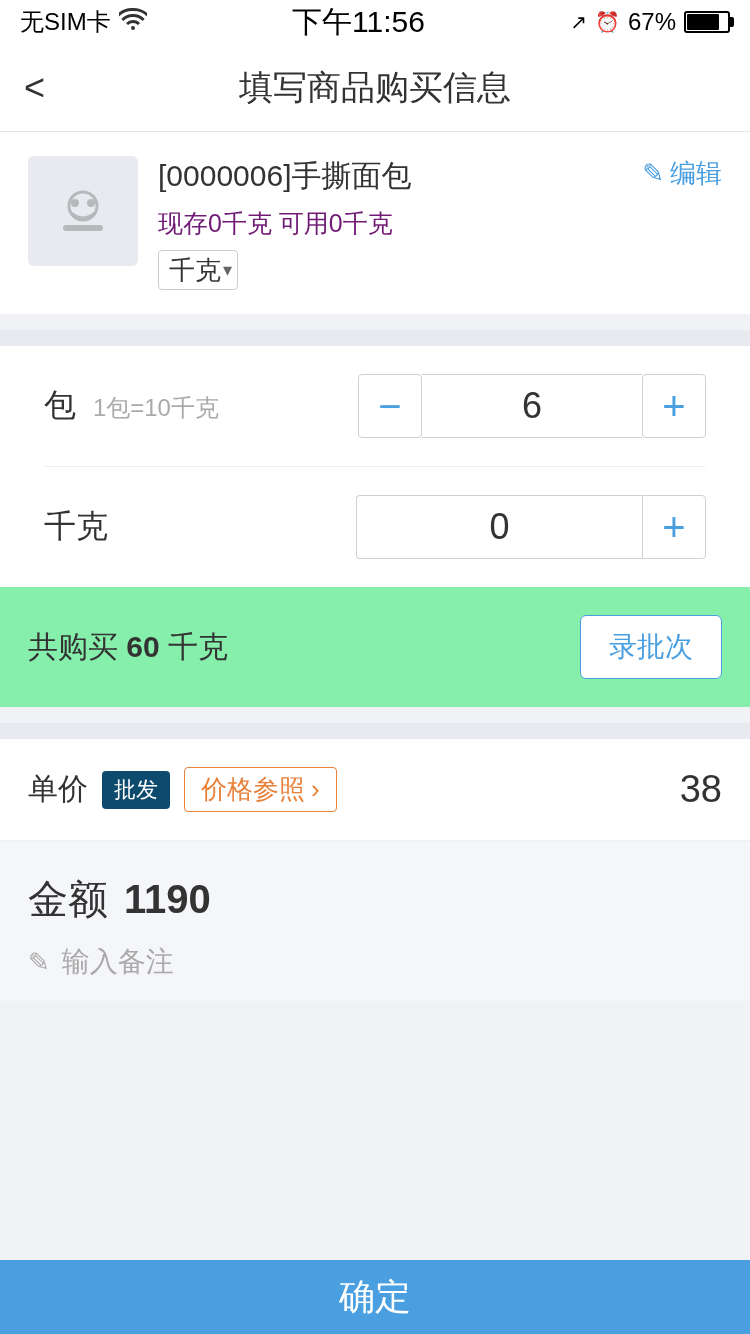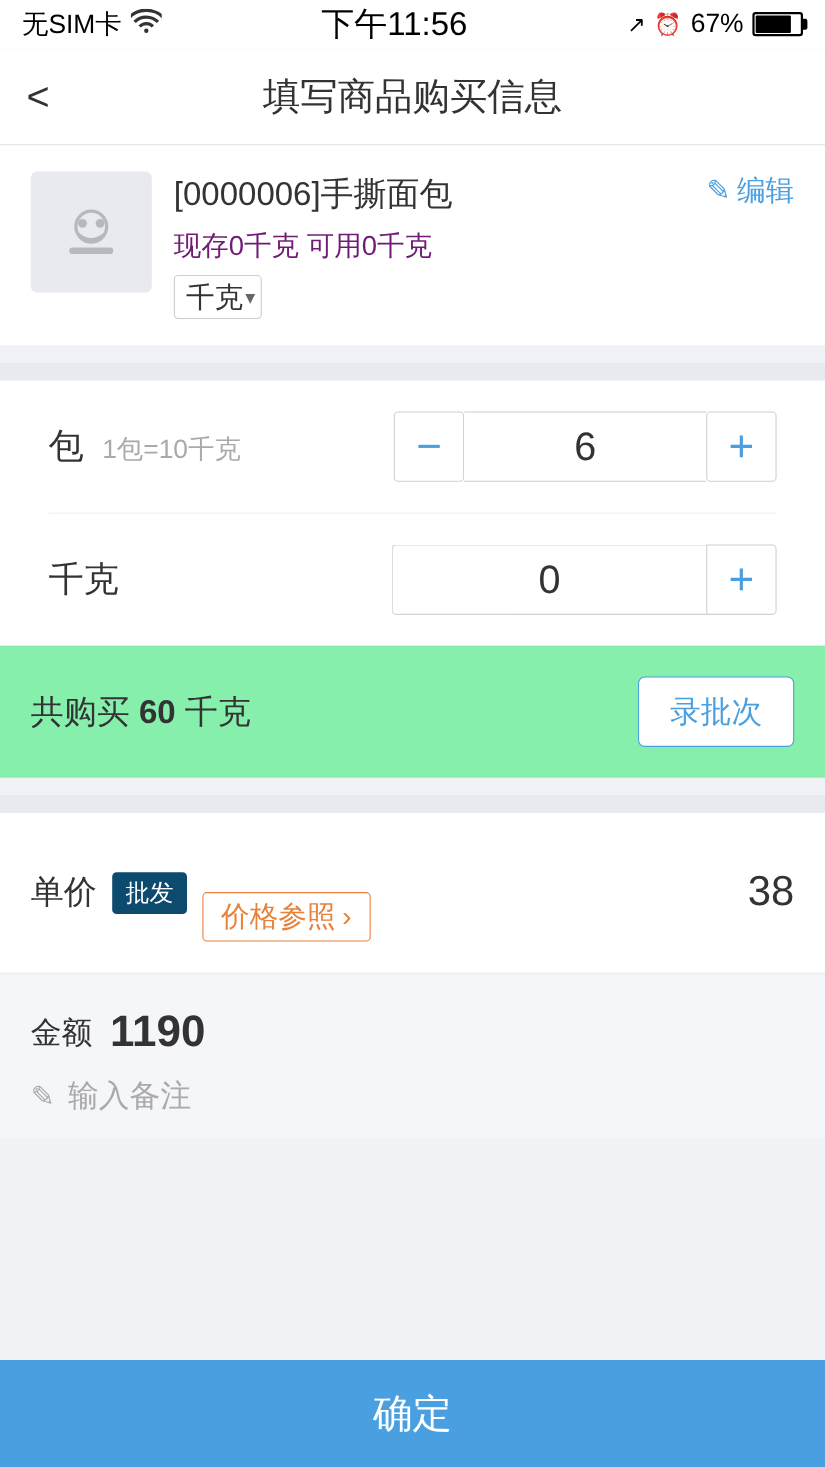--- a/index.html
+++ b/index.html
@@ -285,42 +285,41 @@
       border: 1.5px solid #e8813a;
       border-radius: 4px;
       padding: 4px 16px;
       font-size: 26px;
       color: #e8813a;
       background: #fff;
       display: flex;
       align-items: center;
       gap: 6px;
       cursor: pointer;
-      margin-top: 44px;
     }
     .price-value {
       margin-left: auto;
       font-size: 38px;
       color: #333;
       font-weight: 500;
     }
 
     
     .amount-section {
       background: #f5f6f9;
       padding: 30px 28px 20px;
     }
     .amount-row {
       display: flex;
       align-items: center;
       gap: 16px;
       margin-bottom: 16px;
     }
     .amount-label {
-      font-size: 28px;
+      font-size: 40px;
       color: #333;
     }
     .amount-value {
       font-size: 40px;
       font-weight: 600;
       color: #333;
     }
     .remark-row {
       display: flex;
       align-items: center;
@@ -337,21 +336,21 @@
       height: 260px;
       background: #f0f2f5;
     }
 
     
     .confirm-btn {
       position: fixed;
       bottom: 0;
       left: 0;
       width: 750px;
-      height: 98px;
+      height: 74px;
       background: #4a9fe0;
       color: #fff;
       font-size: 36px;
       font-weight: 500;
       display: flex;
       align-items: center;
       justify-content: center;
       cursor: pointer;
     }
   </style>

